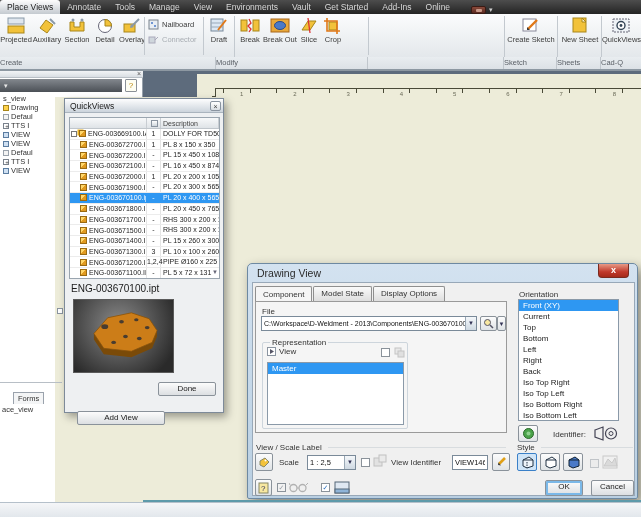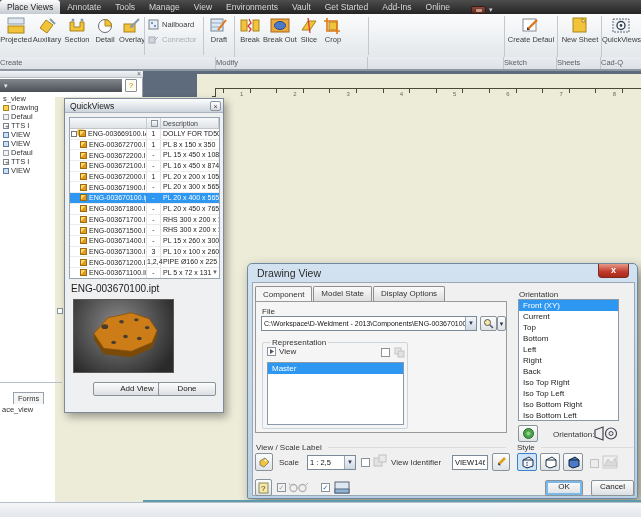--- a/index.html
+++ b/index.html
@@ -275,21 +275,21 @@
       <span>Crop</span>
     </div>
     <div class="vsep" style="left:368px;"></div>
     <div class="vsep panel" style="left:504px;"></div>
     <div class="rbtn" style="left:507px;width:48px;">
       <svg class="ic" width="18" height="17">
           <rect x="1" y="2" width="13" height="12" fill="#fff" stroke="#889"></rect>
           <line x1="15" y1="3" x2="6" y2="12" stroke="#e07818" stroke-width="2.4"></line>
           <polygon points="5,13 8,13 5,10" fill="#3a3a3a"></polygon>
         </svg>
-      <span>Create Defaul</span>
+      <span>Create Sketch</span>
     </div>
     <div class="vsep panel" style="left:557px;"></div>
     <div class="rbtn" style="left:559px;width:42px;">
       <svg class="ic" width="18" height="17">
           <rect x="2" y="1" width="13" height="14" fill="#f2c23a" stroke="#a8861a"></rect>
           <polygon points="11,1 15,5 11,5" fill="#fdf2c8" stroke="#a8861a"></polygon>
         </svg>
       <span>New Sheet</span>
     </div>
     <div class="vsep panel" style="left:601px;"></div>
@@ -578,21 +578,21 @@
             <ellipse cx="48" cy="22" rx="2.4" ry="1.7"></ellipse>
           <ellipse cx="63" cy="20" rx="2.2" ry="1.6"></ellipse>
             <ellipse cx="52" cy="37" rx="2.4" ry="1.7"></ellipse>
           <ellipse cx="66" cy="39" rx="2.4" ry="1.7"></ellipse>
             <ellipse cx="40" cy="43" rx="2.4" ry="1.7"></ellipse>
           <ellipse cx="74" cy="28" rx="2.4" ry="1.7"></ellipse>
         </g>
       </svg>
     </div>
     <div class="qv-btns">
-      <div class="win-btn" style="left:28px;width:88px;">Add View</div>
+      <div class="win-btn" style="left:12px;width:88px;margin-top:29px;">Add View</div>
       <div class="win-btn" style="left:93px;width:58px;">Done</div>
     </div>
   </div>
 
   <div class="dlg">
     <div class="dlg-title">Drawing View</div>
     <div class="dlg-x">x</div>
     <div class="dlg-client">
 
       <div class="tabs">
@@ -652,21 +652,21 @@
           <div class="li">Iso Bottom Right</div>
           <div class="li">Iso Bottom Left</div>
         </div>
 
       <div class="sq-btn" style="left:265px;top:142px;width:20px;height:17px;">
         <svg width="13" height="13">
             <circle cx="6.5" cy="6.5" r="5" fill="#4aa34a" stroke="#2a6a2a"></circle>
             <circle cx="6.5" cy="6.5" r="2" fill="#8fd08f"></circle>
           </svg>
       </div>
-      <div class="lbl" style="left:300px;top:147px;">Orientation:</div>
+      <div class="lbl" style="left:300px;top:147px;">Identifier:</div>
       <svg style="position:absolute;left:341px;top:143px;" width="24" height="15">
         <polygon points="1,4 9,1 9,14 1,11" fill="none" stroke="#445" stroke-width="1.2"></polygon>
         <circle cx="17" cy="7.5" r="5.5" fill="none" stroke="#445" stroke-width="1.2"></circle>
         <circle cx="17" cy="7.5" r="2" fill="none" stroke="#445"></circle>
       </svg>
 
       <div class="lbl" style="left:3px;top:160px;">View / Scale Label</div>
       <div class="section-line" style="left:75px;top:164px;width:178px;"></div>
       <div class="lbl" style="left:264px;top:160px;">Style</div>
       <div class="section-line" style="left:288px;top:164px;width:92px;"></div>

